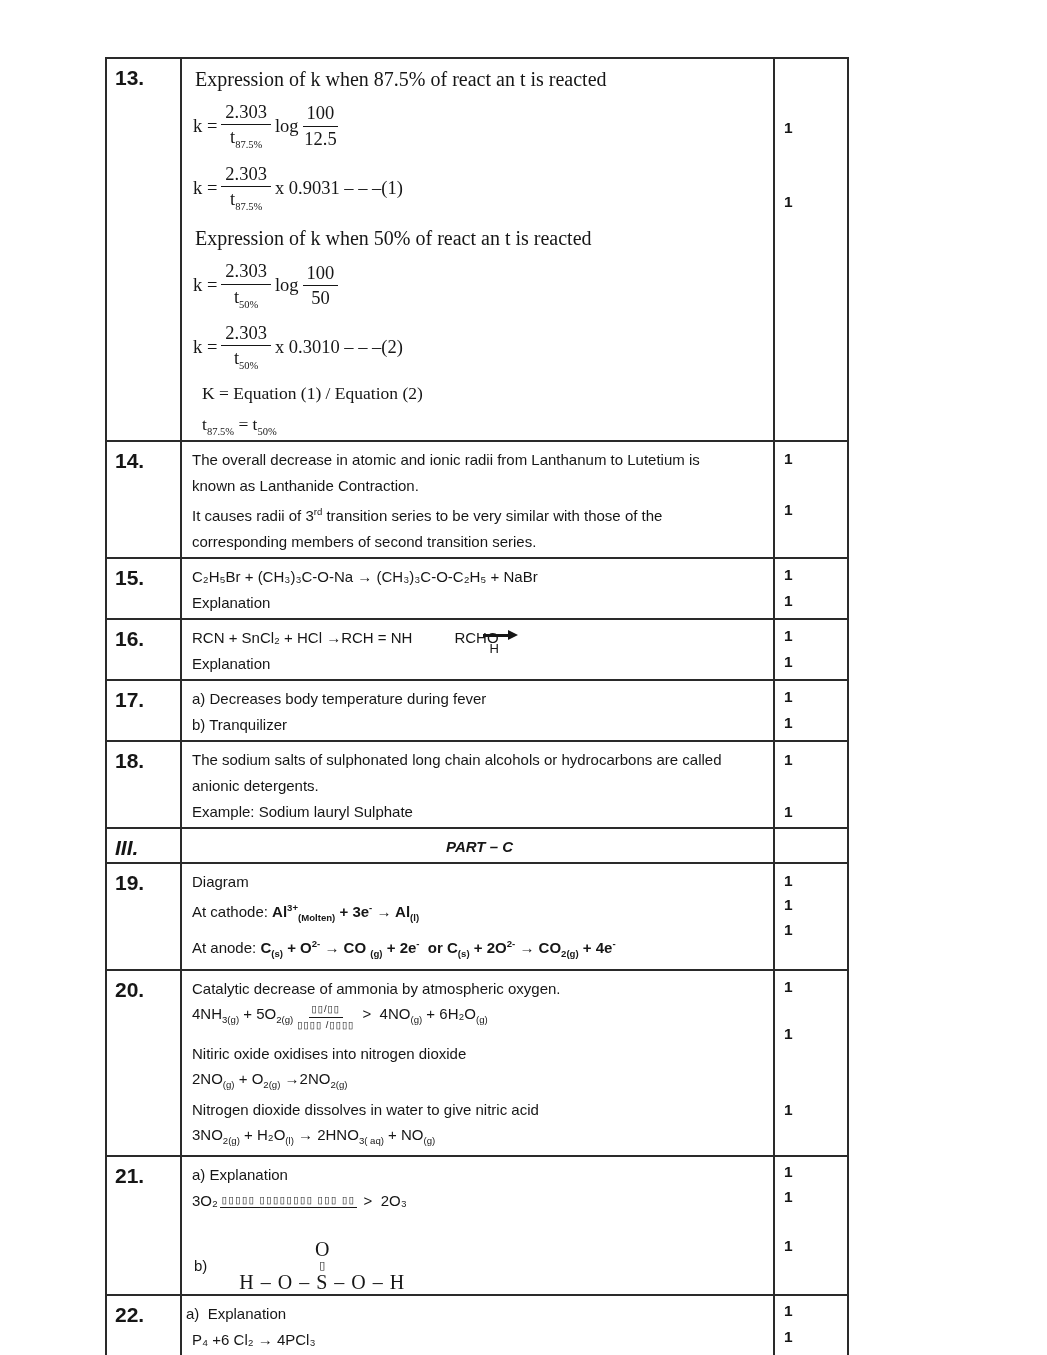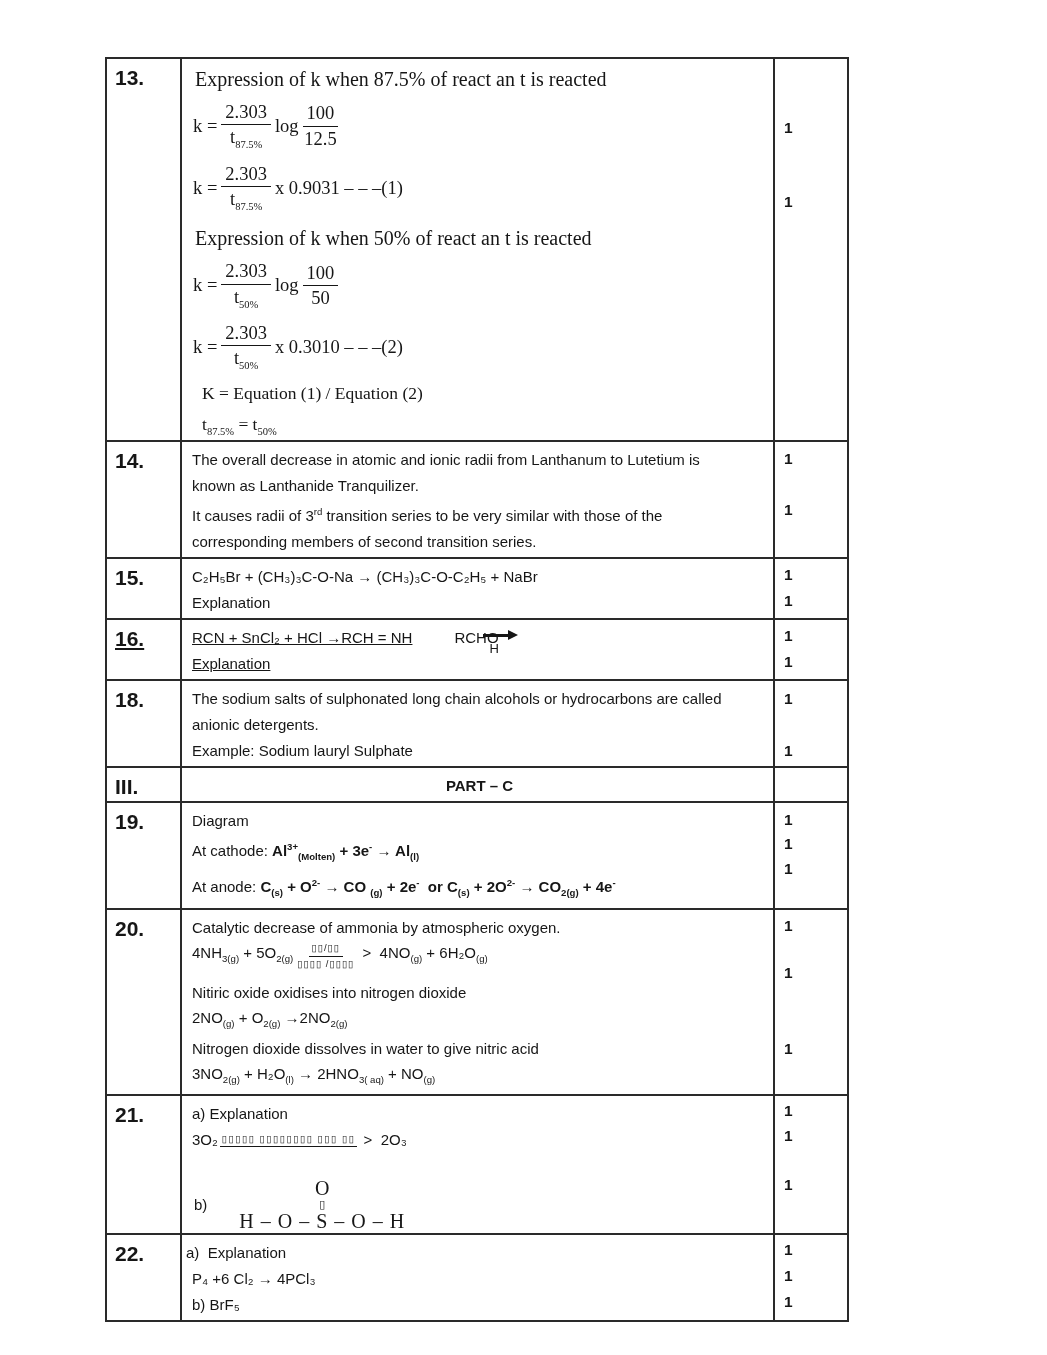--- a/index.html
+++ b/index.html
@@ -120,21 +120,21 @@
   <td class="marks">
     <span class="mark" style="top:61px;">1</span>
     <span class="mark" style="top:135px;">1</span>
   </td>
 </tr>
 
 <tr style="height:94px;">
   <td class="num">14.</td>
   <td class="body">
     <p class="ln">The overall decrease in atomic and ionic radii from Lanthanum to Lutetium is</p>
-    <p class="ln">known as Lanthanide Tranquilizer.</p>
+    <p class="ln">known as Lanthanide Contraction.</p>
     <p class="ln"><span>It causes radii of 3</span><sup>rd</sup><span> transition series to be very similar with those of the</span></p>
     <p class="ln">corresponding members of second transition series.</p>
   </td>
   <td class="marks">
     <span class="mark" style="top:9px;">1</span>
     <span class="mark" style="top:60px;">1</span>
   </td>
 </tr>
 
 <tr style="height:51px;">
@@ -142,47 +142,58 @@
   <td class="body">
     <p class="ln">C₂H₅Br + (CH₃)₃C-O-Na → (CH₃)₃C-O-C₂H₅ + NaBr</p>
     <p class="ln">Explanation</p>
   </td>
   <td class="marks">
     <span class="mark" style="top:8px;">1</span>
     <span class="mark" style="top:34px;">1</span>
   </td>
 </tr>
 
-<tr style="height:50px;text-decoration:underline;">
+<tr style="height:50px;">
   <td class="num">16.</td>
   <td class="body">
     <p class="ln"><span>RCN + SnCl₂ + HCl →RCH = NH</span><span class="rcho-wrap"><span>RCHO</span><span class="rcho-h">H</span><span class="rcho-arrow"></span></span></p>
     <p class="ln">Explanation</p>
   </td>
   <td class="marks">
     <span class="mark" style="top:8px;">1</span>
     <span class="mark" style="top:34px;">1</span>
   </td>
 </tr>
 
+<tr style="height:50px;">
+  <td class="num">17.</td>
+  <td class="body">
+    <p class="ln">a) Decreases body temperature during fever</p>
+    <p class="ln">b) Tranquilizer</p>
+  </td>
+  <td class="marks">
+    <span class="mark" style="top:8px;">1</span>
+    <span class="mark" style="top:34px;">1</span>
+  </td>
+</tr>
 
 <tr style="height:82px;">
   <td class="num">18.</td>
   <td class="body">
     <p class="ln">The sodium salts of sulphonated long chain alcohols or hydrocarbons are called</p>
     <p class="ln">anionic detergents.</p>
     <p class="ln">Example: Sodium lauryl Sulphate</p>
   </td>
   <td class="marks">
     <span class="mark" style="top:10px;">1</span>
     <span class="mark" style="top:62px;">1</span>
   </td>
 </tr>
 
-<tr style="height:21px;">
+<tr style="height:21px;font-style:italic;">
   <td class="num">III.</td>
   <td class="body partc">PART – C</td>
   <td class="marks"></td>
 </tr>
 
 <tr style="height:78px;">
   <td class="num">19.</td>
   <td class="body">
     <p class="ln">Diagram</p>
     <p class="ln"><span>At cathode: </span><span class="chem-b"><span>Al</span><sup>3+</sup><sub>(Molten)</sub><span> + 3e</span><sup>-</sup><span> → Al</span><sub>(l)</sub></span></p>

